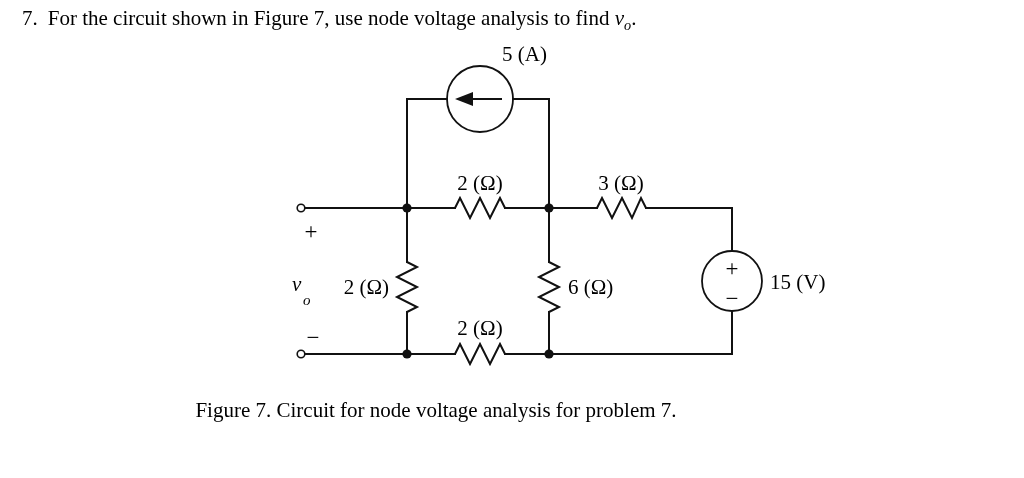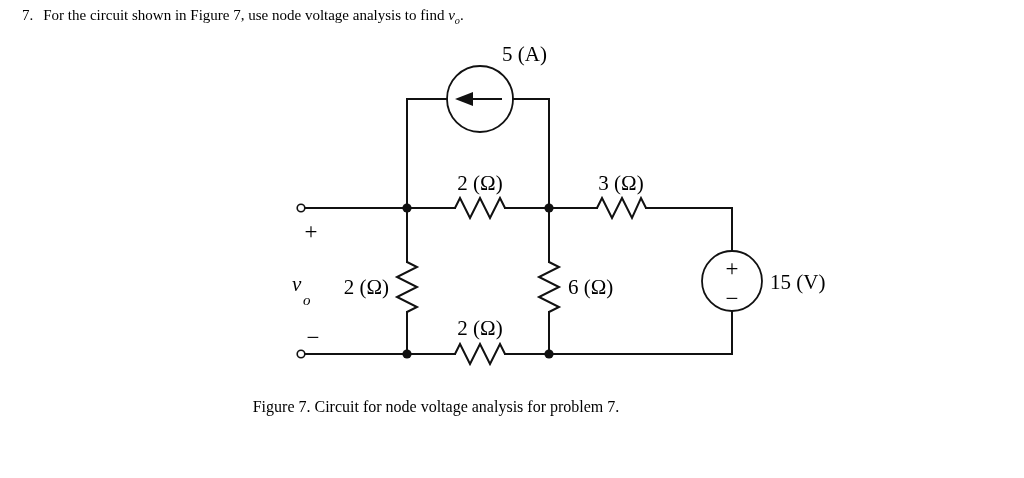--- a/index.html
+++ b/index.html
@@ -12,21 +12,21 @@
     height: 478px;
     position: relative;
     font-family: "Liberation Serif", "DejaVu Serif", serif;
     color: #000000;
     overflow: hidden;
   }
   #problem-statement {
     position: absolute;
     left: 22px;
     top: 6px;
-    font-size: 15px;
+    font-size: 21px;
     line-height: 1.2;
     white-space: nowrap;
   }
   #problem-statement .num {
     margin-right: 10px;
   }
   .var-italic {
     font-style: italic;
   }
   .var-italic sub {
@@ -39,21 +39,21 @@
     top: 28px;
     width: 982px;
     height: 360px;
   }
   #figure-caption {
     position: absolute;
     left: 0;
     top: 398px;
     width: 872px;
     text-align: center;
-    font-size: 16px;
+    font-size: 21px;
   }
   svg text {
     font-family: "Liberation Serif", "DejaVu Serif", serif;
     fill: #000000;
   }
   .lbl {
     font-size: 21px;
   }
   .sign {
     font-size: 23px;

